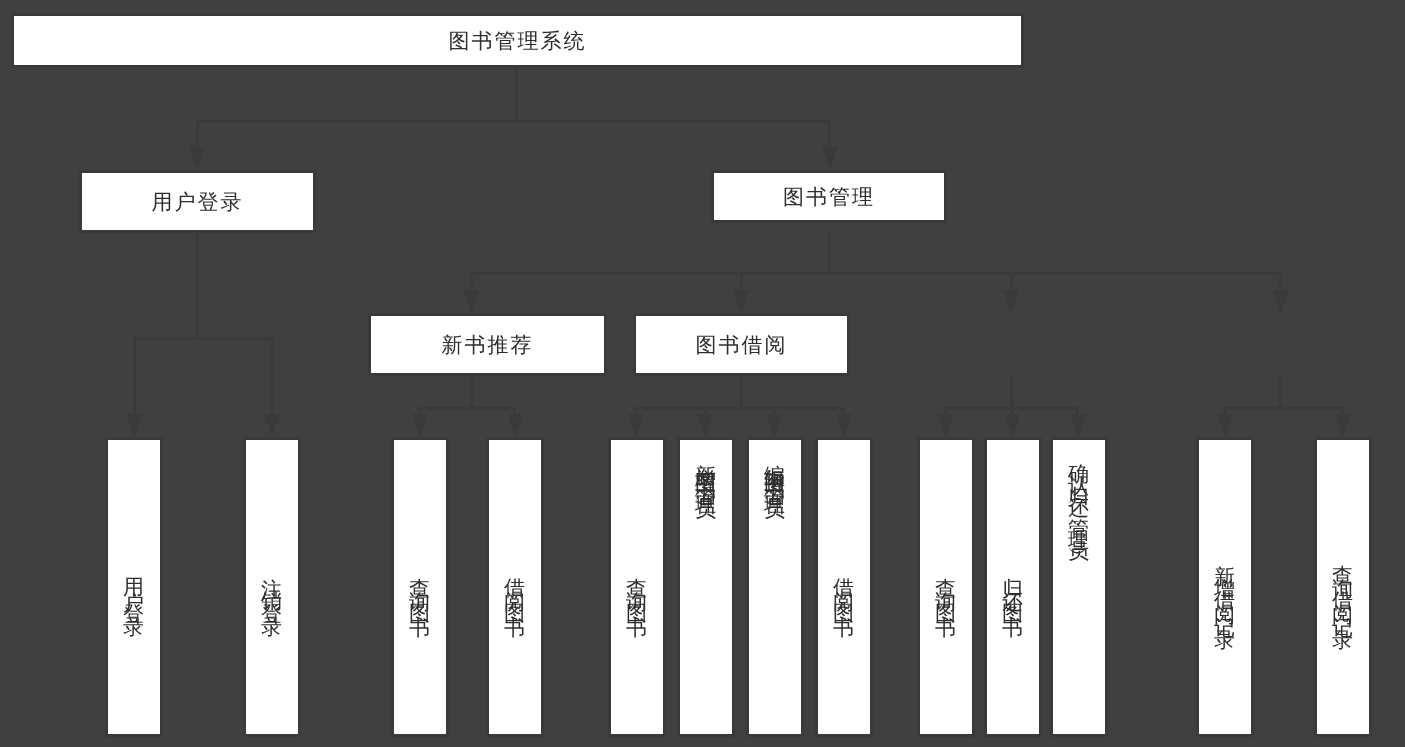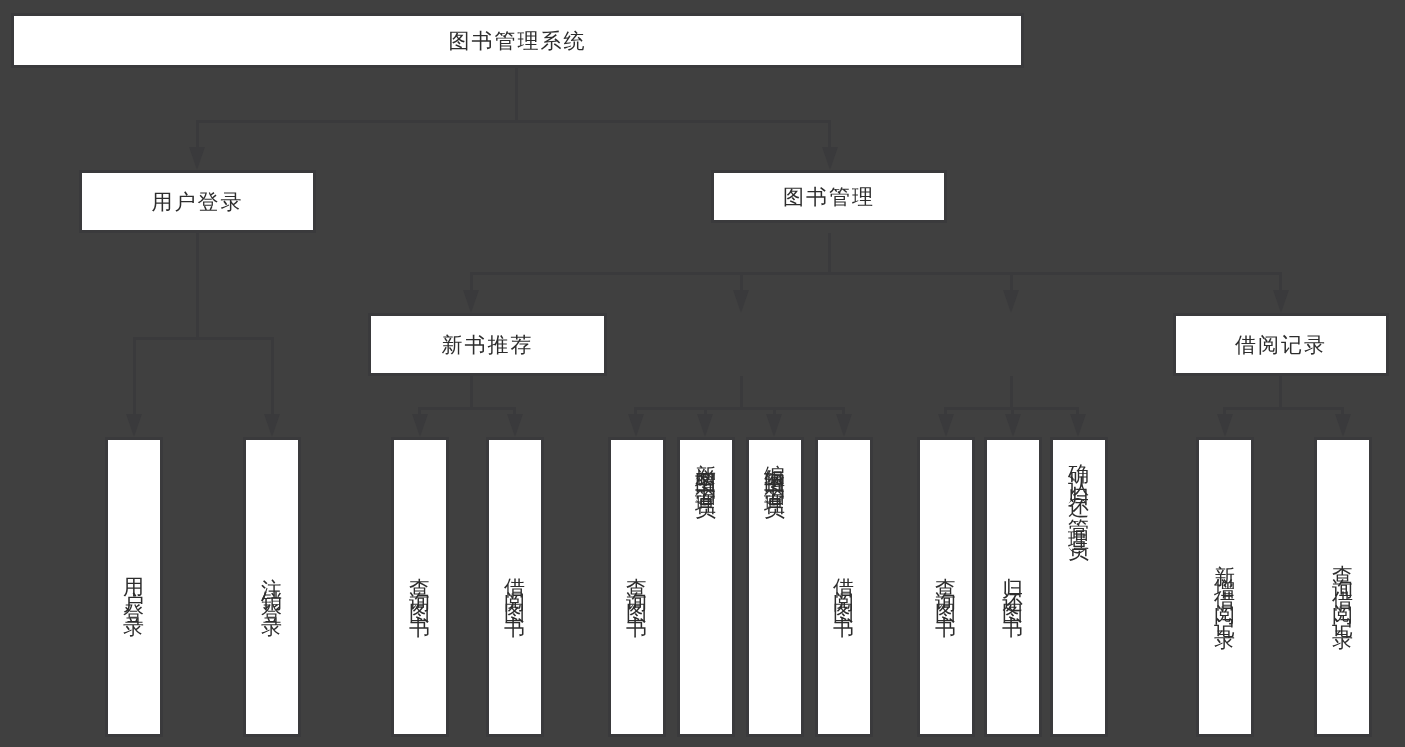--- a/index.html
+++ b/index.html
@@ -70,21 +70,21 @@
   <div class="vl" style="left:470px;top:272px;height:20px;"></div>
   <div class="vl" style="left:740px;top:272px;height:20px;"></div>
   <div class="vl" style="left:1010px;top:272px;height:20px;"></div>
   <div class="vl" style="left:1279px;top:272px;height:20px;"></div>
   <div class="arr" style="left:463px;top:290px;"></div>
   <div class="arr" style="left:733px;top:290px;"></div>
   <div class="arr" style="left:1003px;top:290px;"></div>
   <div class="arr" style="left:1273px;top:290px;"></div>
 
   <div class="hbox" style="left:344px;top:313px;width:239px;height:63px;margin-left:24px;">新书推荐</div>
-  <div class="hbox" style="left:1173px;top:313px;width:216px;height:63px;">借阅记录</div>
+  <div class="hbox" style="left:633px;top:313px;width:217px;height:63px;">图书借阅</div>
 
   <div class="vl" style="left:470px;top:376px;height:33px;"></div>
   <div class="hl" style="left:418px;top:407px;width:98px;"></div>
   <div class="vl" style="left:418px;top:407px;height:9px;"></div>
   <div class="vl" style="left:513px;top:407px;height:9px;"></div>
   <div class="arr" style="left:412px;top:414px;"></div>
   <div class="arr" style="left:507px;top:414px;"></div>
 
   <div class="vl" style="left:740px;top:376px;height:33px;"></div>
   <div class="hl" style="left:634px;top:407px;width:211px;"></div>

